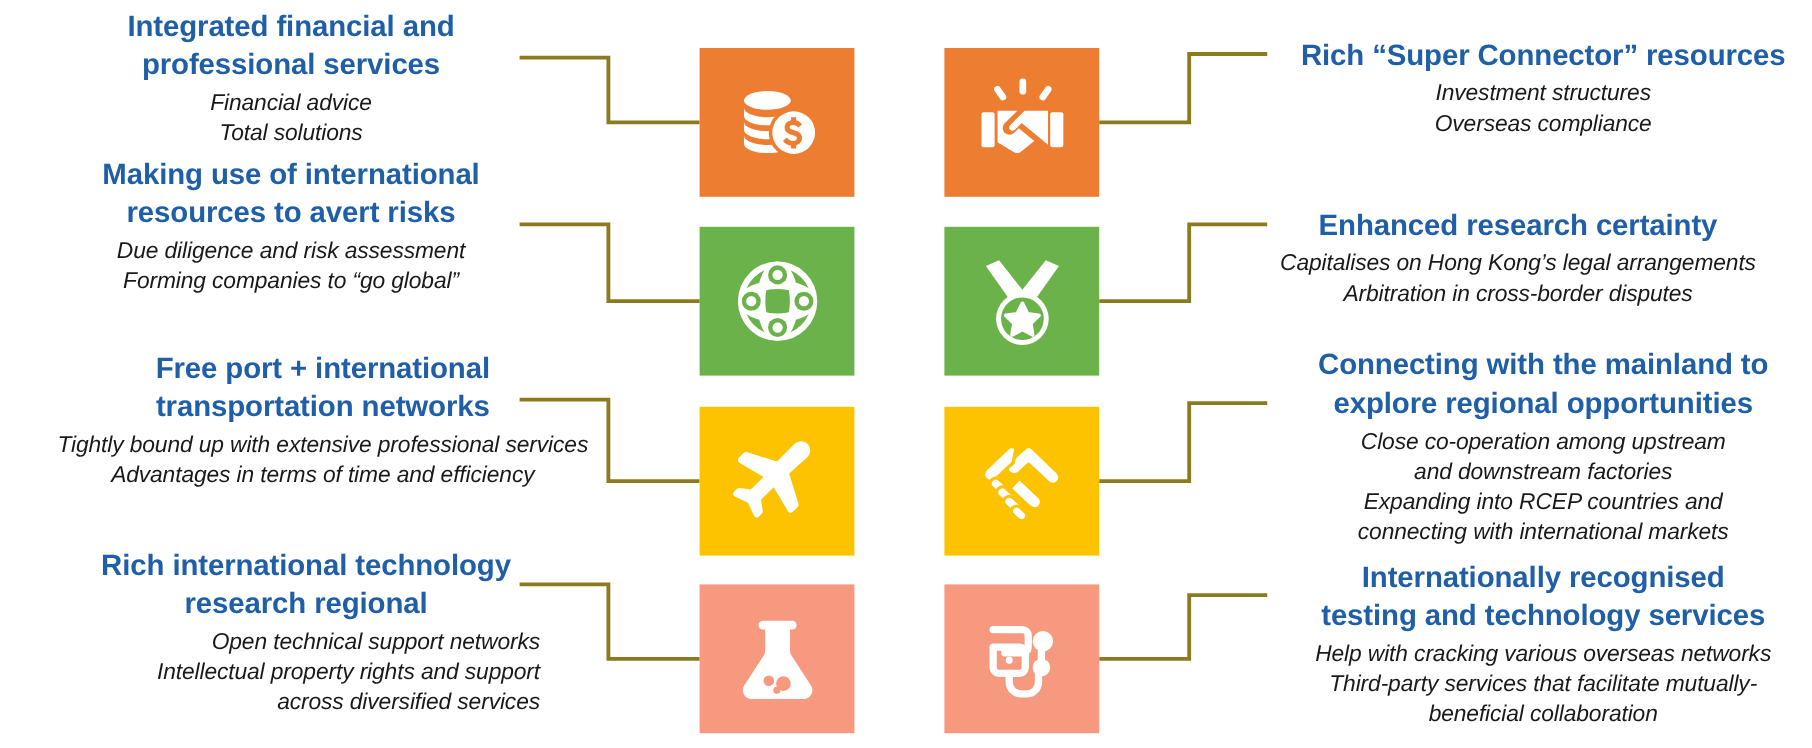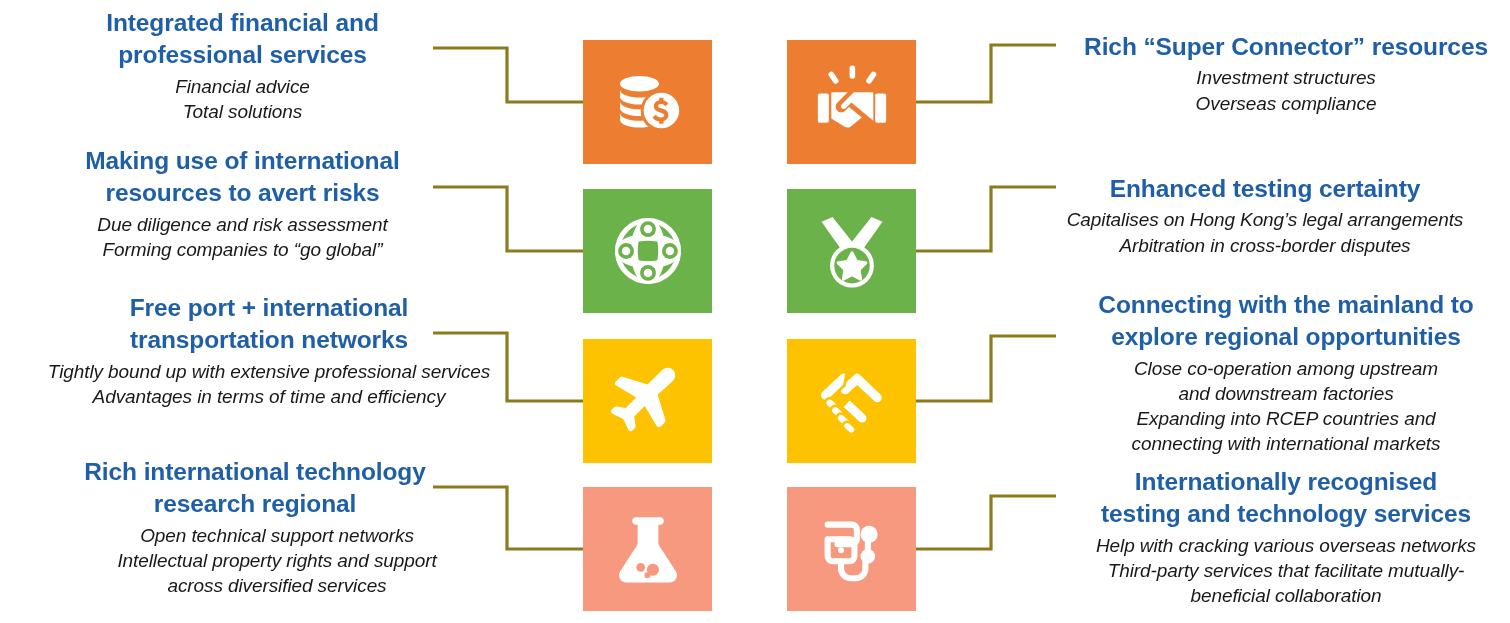--- a/index.html
+++ b/index.html
@@ -24,21 +24,21 @@
     color:#1F5FA8;font-weight:bold;font-size:24.5px;line-height:1.32;
     margin:0 0 2px 0;letter-spacing:-0.1px;
   }
   .body{
     color:#191919;font-size:19px;line-height:1.33;margin:0;
     letter-spacing:-0.1px;
     font-style:italic;
   }
   .body div{white-space:nowrap;}
   .ctr{text-align:center;}
-  .lft{text-align:center;}
+  .lft{text-align:right;}
 </style>
 </head>
 <body>
 
 <div id="stage">
 
   <svg id="wires" viewBox="0 0 1510 623" xmlns="http://www.w3.org/2000/svg">
     <g fill="none" stroke="#8C7B1E" stroke-width="3.2">
 
       <path d="M433,48 L507,48 L507,102 L583,102"></path>
@@ -63,21 +63,21 @@
     <div class="title">
       <div>Integrated financial and</div>
       <div>professional services</div>
     </div>
     <div class="body">
       <div>Financial advice</div>
       <div>Total solutions</div>
     </div>
   </div>
 
-  <div class="block ctr" style="left:55px;top:145px;width:375px;">
+  <div class="block ctr" style="left:55px;top:130px;width:375px;">
     <div class="title">
       <div>Making use of international</div>
       <div>resources to avert risks</div>
     </div>
     <div class="body">
       <div>Due diligence and risk assessment</div>
       <div>Forming companies to “go global”</div>
     </div>
   </div>
 
@@ -225,21 +225,21 @@
       <div>Rich “Super Connector” resources</div>
     </div>
     <div class="body">
       <div>Investment structures</div>
       <div>Overseas compliance</div>
     </div>
   </div>
 
   <div class="block ctr" style="left:1020px;top:173px;width:490px;">
     <div class="title">
-      <div>Enhanced testing certainty</div>
+      <div>Enhanced research certainty</div>
     </div>
     <div class="body">
       <div>Capitalises on Hong Kong’s legal arrangements</div>
       <div>Arbitration in cross-border disputes</div>
     </div>
   </div>
 
   <div class="block ctr" style="left:1062px;top:289px;width:448px;">
     <div class="title">
       <div>Connecting with the mainland to</div>

